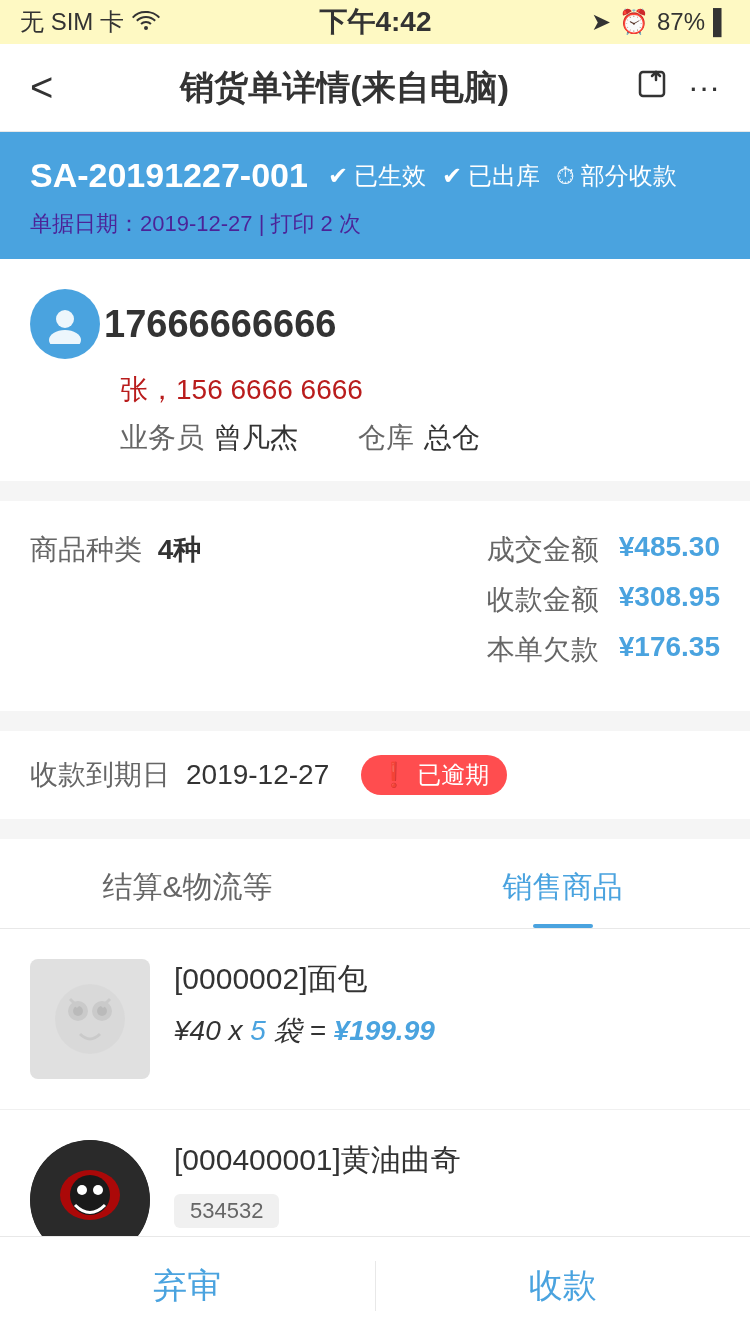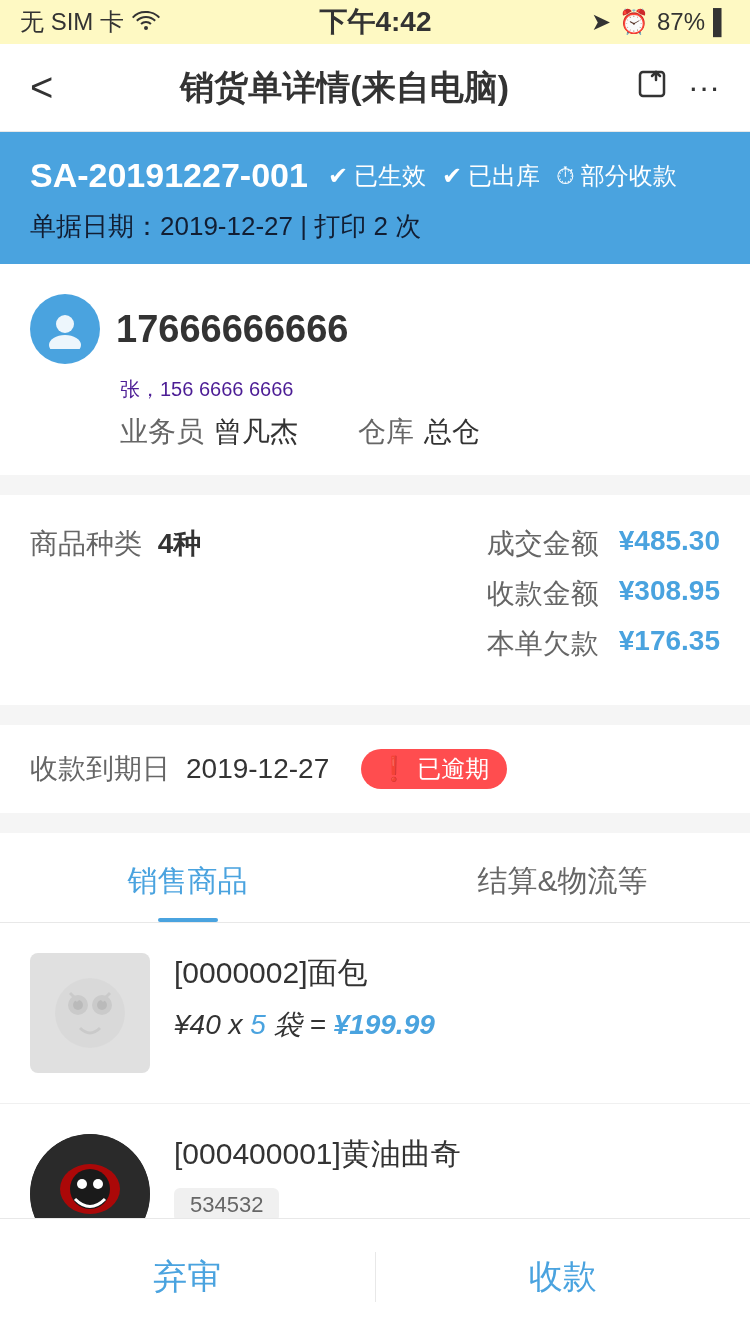--- a/index.html
+++ b/index.html
@@ -82,57 +82,57 @@
       align-items: center;
     }
     .badge {
       display: flex;
       align-items: center;
       gap: 6px;
       font-size: 24px;
       color: #fff;
     }
     .order-meta {
-      font-size: 26px;
-      color: #0f172a;
+      font-size: 22px;
+      color: #4c1d95;
       opacity: 0.95;
     }
 
     
     .customer-section {
       background: #fff;
       padding: 30px 30px 24px;
       margin-bottom: 20px;
     }
     .customer-top {
       display: flex;
       align-items: center;
-      gap: 16px;
+      gap: 4px;
       margin-bottom: 12px;
     }
     .avatar {
       width: 70px;
       height: 70px;
       border-radius: 50%;
       background: #4aa3df;
       display: flex;
       align-items: center;
       justify-content: center;
       color: #fff;
       font-size: 36px;
       flex-shrink: 0;
     }
     .customer-name {
       font-size: 38px;
       font-weight: 600;
       color: #333;
     }
     .customer-detail {
-      font-size: 20px;
-      color: #4c1d95;
+      font-size: 28px;
+      color: #b91c1c;
       padding-left: 90px;
       margin-bottom: 10px;
     }
     .customer-staff-row {
       display: flex;
       align-items: center;
       padding-left: 90px;
       font-size: 28px;
       color: #333;
     }
@@ -274,21 +274,21 @@
     }
     .price-highlight { color: #4aa3df; }
     .price-total { color: #4aa3df; font-weight: 700; }
 
     
     .bottom-bar {
       position: fixed;
       bottom: 0;
       left: 0;
       width: 750px;
-      height: 116px;
+      height: 98px;
       background: #fff;
       border-top: 1px solid #e8e8e8;
       display: flex;
       align-items: center;
     }
     .bottom-btn {
       flex: 1;
       text-align: center;
       font-size: 34px;
       cursor: pointer;
@@ -415,25 +415,25 @@
 <div class="payment-due-section">
   <span class="due-label">收款到期日</span>
   <span class="due-date">2019-12-27</span>
   <span class="overdue-badge">
     <span>❗</span>
     <span>已逾期</span>
   </span>
 </div>
 
 <div class="tabs-section">
+  <div class="tab">
+    <span>结算&amp;物流等</span>
+  </div>
   <div class="tab active">
     <span>销售商品</span>
-  </div>
-  <div class="tab">
-    <span>结算&amp;物流等</span>
   </div>
 </div>
 
 <div class="products-section">
 
   <div class="product-item">
     <div class="product-thumb-owl">
       <svg class="owl-svg" viewBox="0 0 80 80" fill="none">
         <circle cx="40" cy="40" r="35" fill="#ccc"></circle>
         <circle cx="28" cy="32" r="10" fill="#999"></circle>

